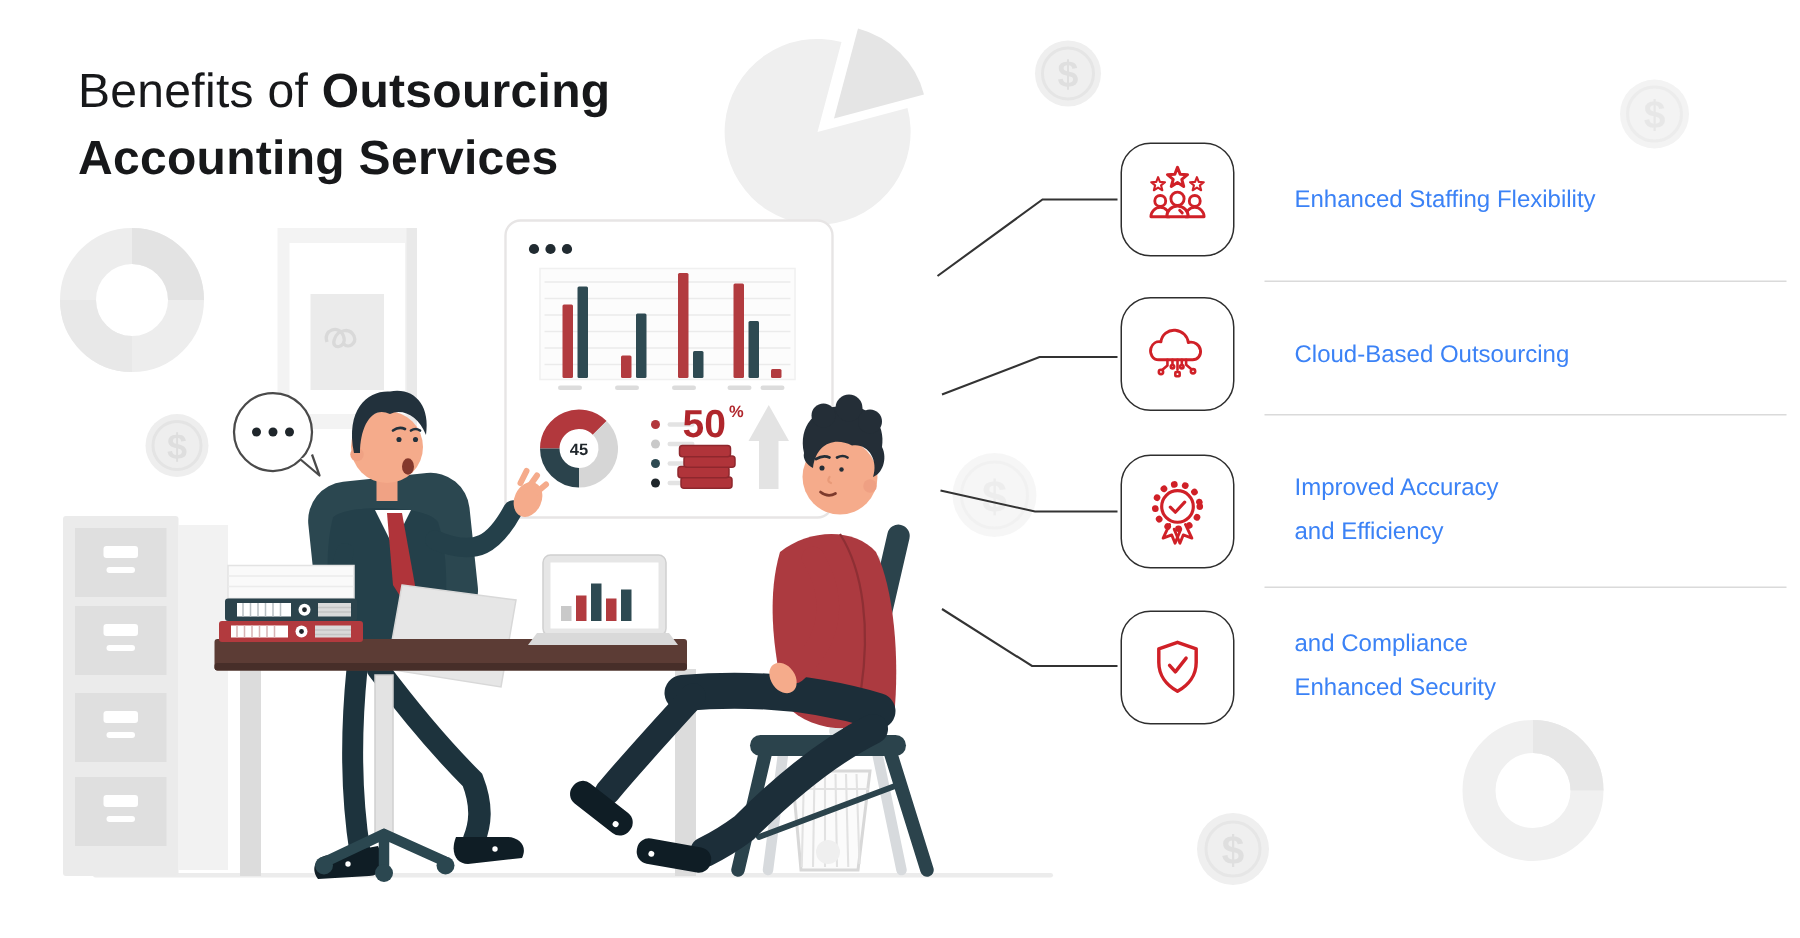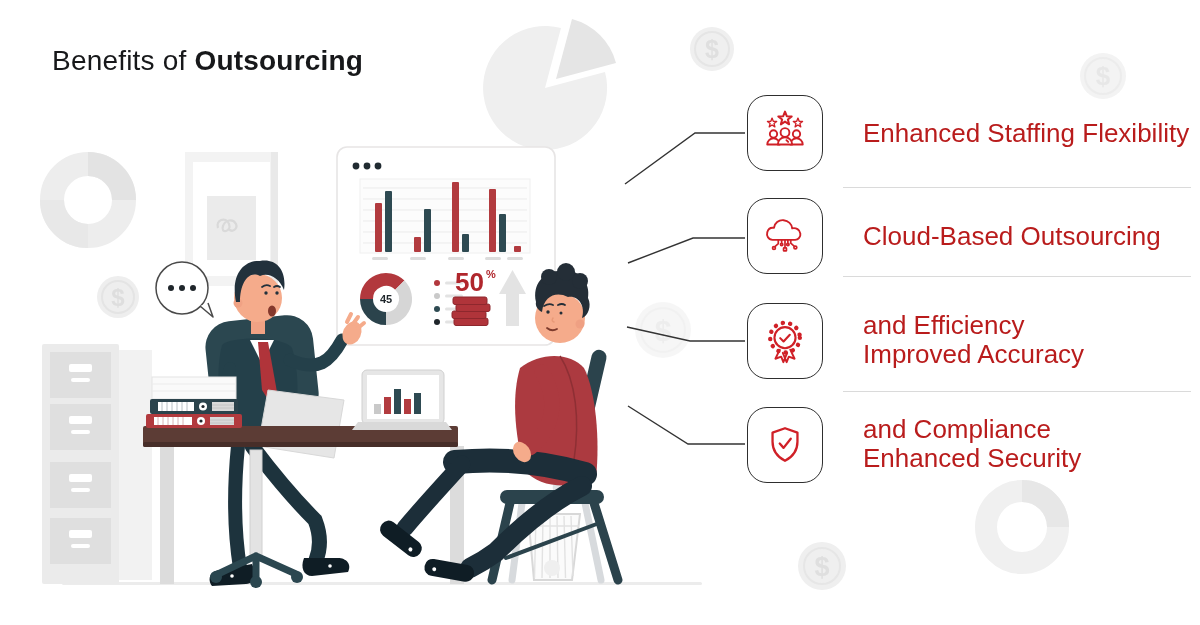--- a/index.html
+++ b/index.html
@@ -1,28 +1,28 @@
 <!DOCTYPE html>
 <html><head>
 <meta charset="utf-8">
 <style>
   html,body{margin:0;padding:0;background:#fff}
   body{width:1200px;height:625px;position:relative;overflow:hidden;
        font-family:"Liberation Sans",sans-serif;color:#17181a}
   svg.bg{position:absolute;left:0;top:0;display:block}
   svg text{font-family:"Liberation Sans",sans-serif}
 
-  .title{position:absolute;left:52px;top:38px;font-size:28px;line-height:45px;
+  .title{position:absolute;left:52px;top:38px;font-size:32px;line-height:45px;
          color:#17181a;letter-spacing:.2px;font-weight:400}
   .title b{font-weight:700}
 
   .icon-box{position:absolute;left:747px;width:76px;height:76px;box-sizing:border-box;
             border:1.8px solid #2e2e2e;border-radius:20px;background:#fff;
             display:flex;align-items:center;justify-content:center}
-  .benefit-label{position:absolute;left:863px;font-size:26px;line-height:29px;color:#b91c1c}
+  .benefit-label{position:absolute;left:863px;font-size:16px;line-height:29px;color:#3b82f6}
   .divider{position:absolute;left:843px;width:348px;height:1px;background:#dadada}
 
   .ic{stroke:#d02027;fill:none;stroke-width:2;stroke-linecap:round;stroke-linejoin:round}
 </style>
 </head>
 <body>
 
 <svg class="bg" width="1200" height="625" viewBox="0 0 1200 625">
   <defs>
     <path id="starP" d="M0,-7 L1.76,-2.43 L6.66,-2.16 L2.85,0.93 L4.11,5.66 L0,3 L-4.11,5.66 L-2.85,0.93 L-6.66,-2.16 L-1.76,-2.43 Z"></path>
@@ -307,20 +307,21 @@
   <g stroke="#333333" stroke-width="1.4" fill="none">
     <path d="M625,184 L695,133 L745,133"></path>
     <path d="M628,263 L693,238 L745,238"></path>
     <path d="M627,327 L690,341 L745,341"></path>
     <path d="M628,406 L688,444 L745,444"></path>
   </g>
 </svg>
 
 <div class="title">
   <span>Benefits of </span><b>Outsourcing</b><br>
+  <b>Accounting Services</b>
 </div>
 
 <div class="icon-box" style="top:95px">
   <svg width="46" height="46" viewBox="0 0 48 48" class="ic">
     <use href="#starP" transform="translate(24,9) scale(1.05)"></use>
     <use href="#starP" transform="translate(10.5,13.5) scale(0.72)"></use>
     <use href="#starP" transform="translate(37.5,13.5) scale(0.72)"></use>
     <circle cx="12" cy="25" r="3.8"></circle>
       <path d="M5.5,36 a6.5,6.5 0 0 1 13,0 z"></path>
     <circle cx="36" cy="25" r="3.8"></circle>
@@ -362,22 +363,22 @@
 <div class="icon-box" style="top:303px">
   <svg width="46" height="46" viewBox="0 0 48 48" class="ic">
     <circle cx="24" cy="20.5" r="15.5" stroke-dasharray="0.1 7.7" stroke-width="4.6"></circle>
     <circle cx="24" cy="20.5" r="11" stroke-width="2.2"></circle>
     <path d="M19,21 l3.5,3.5 l6.5,-7" stroke-width="2.2"></path>
     <path d="M18.5,33 l-4.5,9.5 l6,-2.2 l2.3,5.8 l4,-9.8"></path>
     <path d="M29.5,33 l4.5,9.5 l-6,-2.2 l-2.3,5.8 l-4,-9.8"></path>
   </svg>
 </div>
 <div class="benefit-label" style="top:311px">
+  <div>Improved Accuracy</div>
   <div>and Efficiency</div>
-  <div>Improved Accuracy</div>
 </div>
 <div class="divider" style="top:391px"></div>
 
 <div class="icon-box" style="top:407px">
   <svg width="46" height="46" viewBox="0 0 48 48" class="ic">
     <path d="M24,6.5 L37,11 V20.5 C37,29.5 31.5,36.5 24,40.5 C16.5,36.5 11,29.5 11,20.5 V11 Z" stroke-width="2.4"></path>
     <path d="M18.5,22.5 l4,4.5 L30,17.5" stroke-width="2.4"></path>
   </svg>
 </div>
 <div class="benefit-label" style="top:415px">

